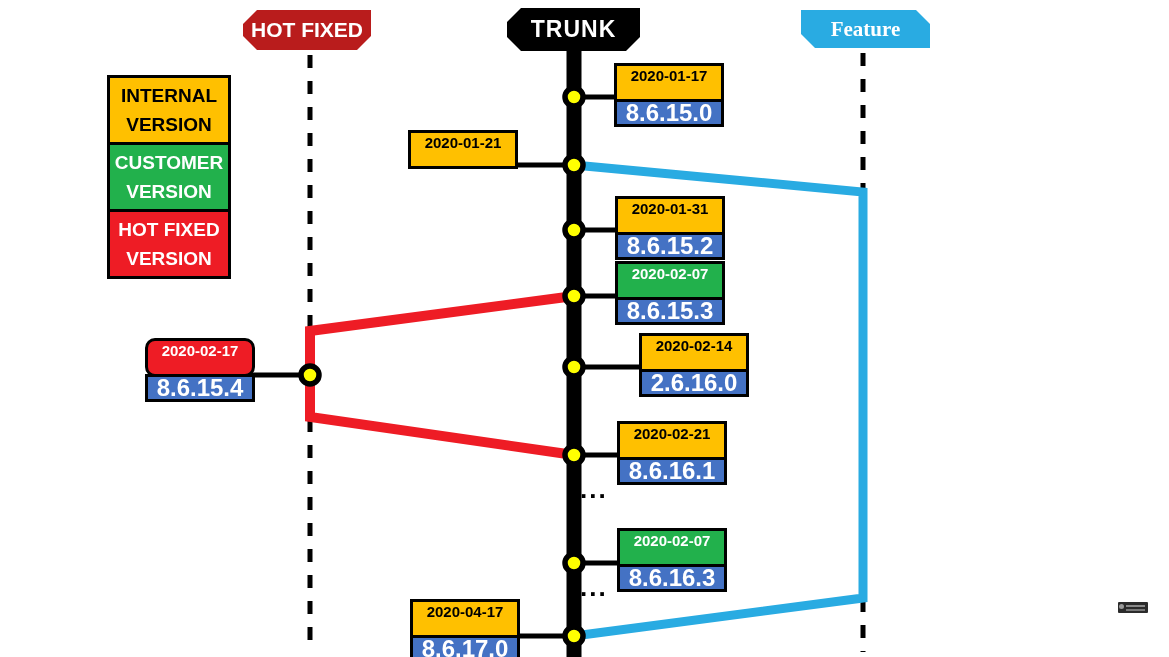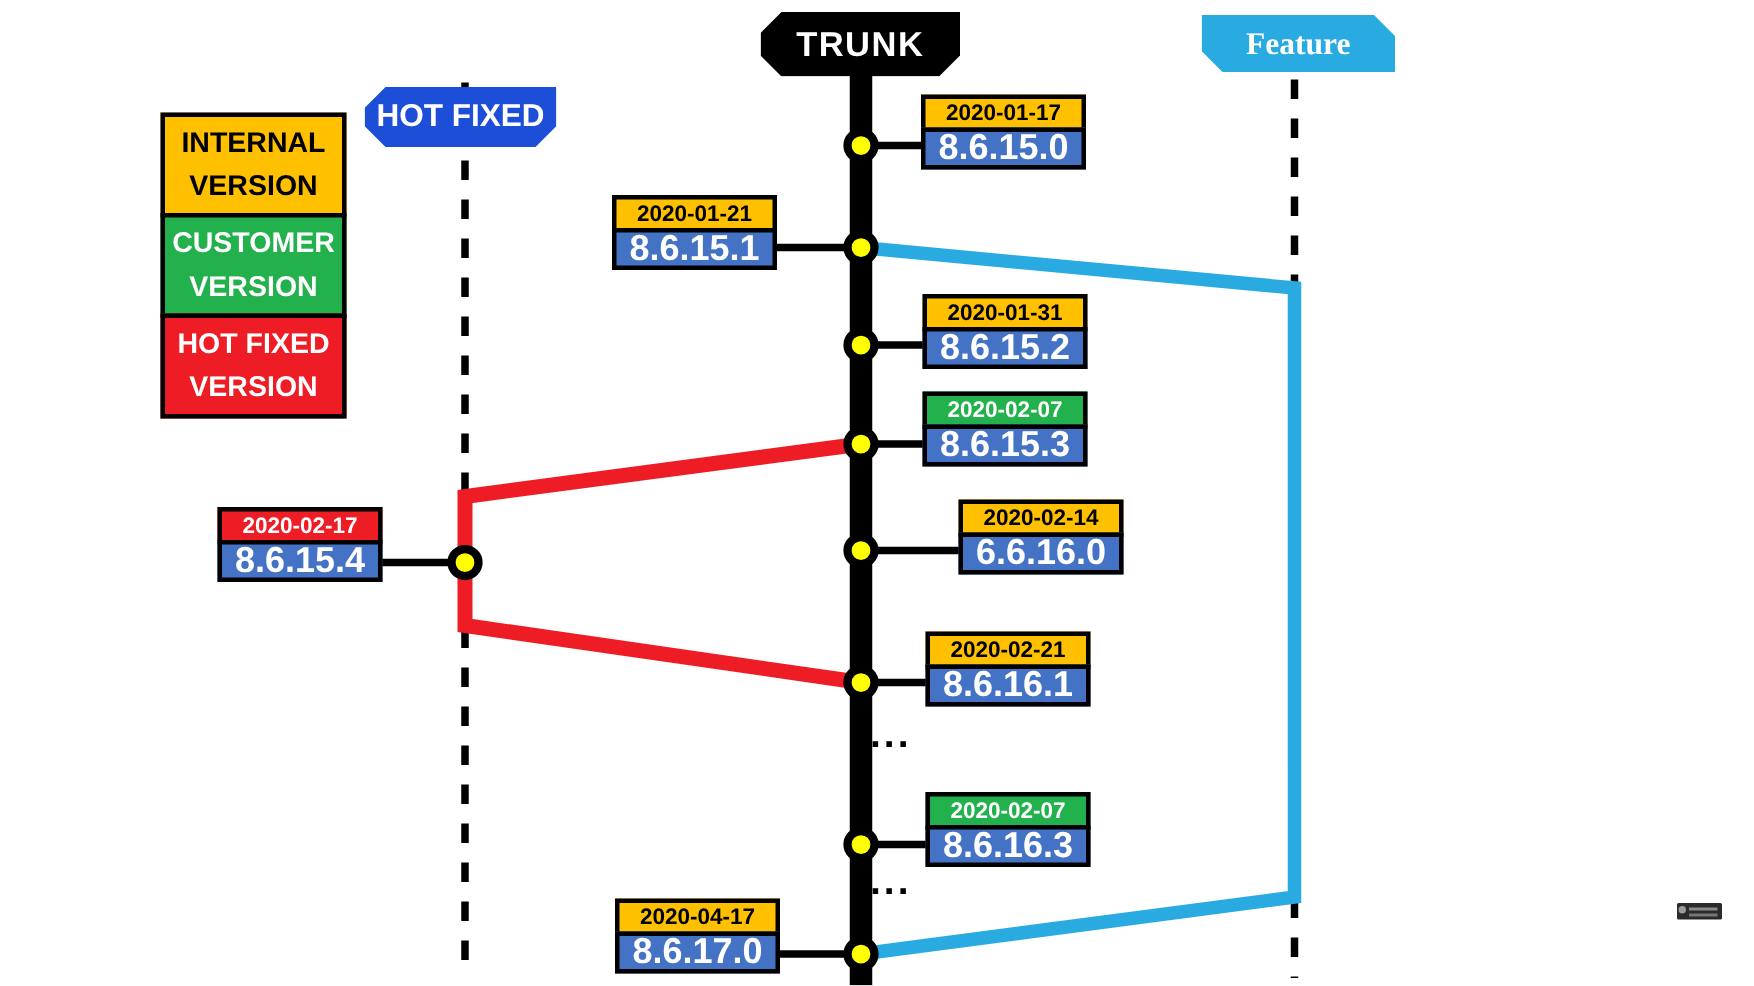--- a/index.html
+++ b/index.html
@@ -8,23 +8,22 @@
     font-family:"Liberation Sans", sans-serif; overflow:hidden;
   }
   svg.diagram{position:absolute; left:0; top:0; width:1169px; height:657px;}
 
   
   .banner{
     position:absolute; display:flex; align-items:center; justify-content:center;
     color:#fff; font-weight:700; box-sizing:border-box;
   }
   .banner-hotfixed{
-    left:243px; top:10px; width:128px; height:40px; background:#1d4ed8; font-size:21px;
+    left:243px; top:10px; width:128px; height:40px; background:#b91c1c; font-size:21px;
     clip-path:polygon(14px 0,100% 0,100% calc(100% - 14px),calc(100% - 14px) 100%,14px 100%,0 calc(100% - 14px),0 14px);
-    margin-top:48px;
   }
   .banner-trunk{
     left:507px; top:8px; width:133px; height:43px; background:#000000; font-size:23px; letter-spacing:1px;
     clip-path:polygon(14px 0,100% 0,100% calc(100% - 14px),calc(100% - 14px) 100%,14px 100%,0 calc(100% - 14px),0 14px);
   }
   .banner-feature{
     left:801px; top:10px; width:129px; height:38px; background:#29ABE2; font-size:21px;
     clip-path:polygon(0 0,calc(100% - 14px) 0,100% 14px,100% 100%,14px 100%,0 calc(100% - 14px));
     font-family:Liberation Serif, serif;
   }
@@ -36,30 +35,30 @@
     text-align:center; font-weight:700; font-size:19px; line-height:29px; padding:3px 1px;
   }
   .legend-item:first-child{margin-top:0;}
   .legend-internal{background:#FFC000; color:#000;}
   .legend-customer{background:#22B14C; color:#fff;}
   .legend-hotfix{background:#EE1C25; color:#fff;}
 
   
   .release-box{position:absolute; width:110px;}
   .release-date{
-    box-sizing:border-box; border:3px solid #000; height:25px; line-height:19px;
+    box-sizing:border-box; border:3px solid #000; height:39px; line-height:19px;
     text-align:center; font-size:15px; font-weight:700;
   }
   .release-version{
     box-sizing:border-box; border:3px solid #000; margin-top:-3px; height:28px; line-height:22px;
     text-align:center; font-size:24px; font-weight:600; background:#4472C4; color:#fff;
   }
   .type-internal .release-date{background:#FFC000; color:#000;}
   .type-customer .release-date{background:#22B14C; color:#fff;}
-  .type-hotfix  .release-date{background:#EE1C25; color:#fff;}
+  .type-hotfix  .release-date{background:#EE1C25; color:#fff;border-radius:10px;}
 
   
   .ellipsis{
     position:absolute; font-size:26px; font-weight:700; letter-spacing:2px; color:#000; line-height:1;
   }
   .watermark{
     position:absolute; left:1118px; top:602px; width:30px; height:11px;
     background:#2b2b2b; border-radius:1px;
   }
   .watermark::before{
@@ -122,33 +121,32 @@
   <div class="ellipsis" style="left:580px; top:574px;">...</div>
 
   <div class="watermark"></div>
 
 <div class="release-box type-internal" style="left: 614px; top: 63px;">
       <div class="release-date">2020-01-17</div>
       <div class="release-version">8.6.15.0</div>
     </div>
     <div class="release-box type-internal" style="left: 408px; top: 130px;">
       <div class="release-date">2020-01-21</div>
-      <div class="release-version">8.6.15.1</div>
     </div>
     <div class="release-box type-internal" style="left: 615px; top: 196px;">
       <div class="release-date">2020-01-31</div>
       <div class="release-version">8.6.15.2</div>
     </div>
     <div class="release-box type-customer" style="left: 615px; top: 261px;">
       <div class="release-date">2020-02-07</div>
       <div class="release-version">8.6.15.3</div>
     </div>
     <div class="release-box type-internal" style="left: 615px; top: 333px; padding-left: 24px;">
       <div class="release-date">2020-02-14</div>
-      <div class="release-version">6.6.16.0</div>
+      <div class="release-version">2.6.16.0</div>
     </div>
     <div class="release-box type-internal" style="left: 617px; top: 421px;">
       <div class="release-date">2020-02-21</div>
       <div class="release-version">8.6.16.1</div>
     </div>
     <div class="release-box type-customer" style="left: 617px; top: 528px;">
       <div class="release-date">2020-02-07</div>
       <div class="release-version">8.6.16.3</div>
     </div>
     <div class="release-box type-internal" style="left: 410px; top: 599px;">

